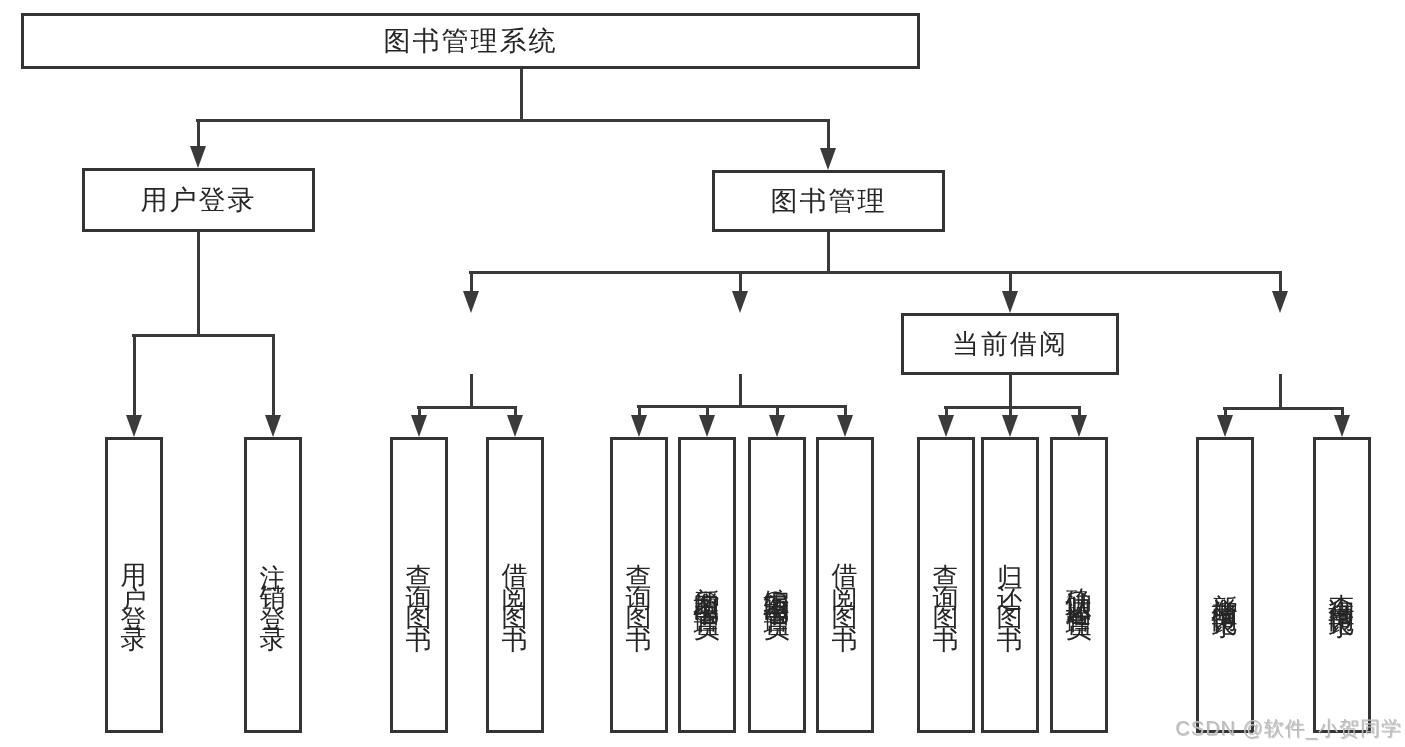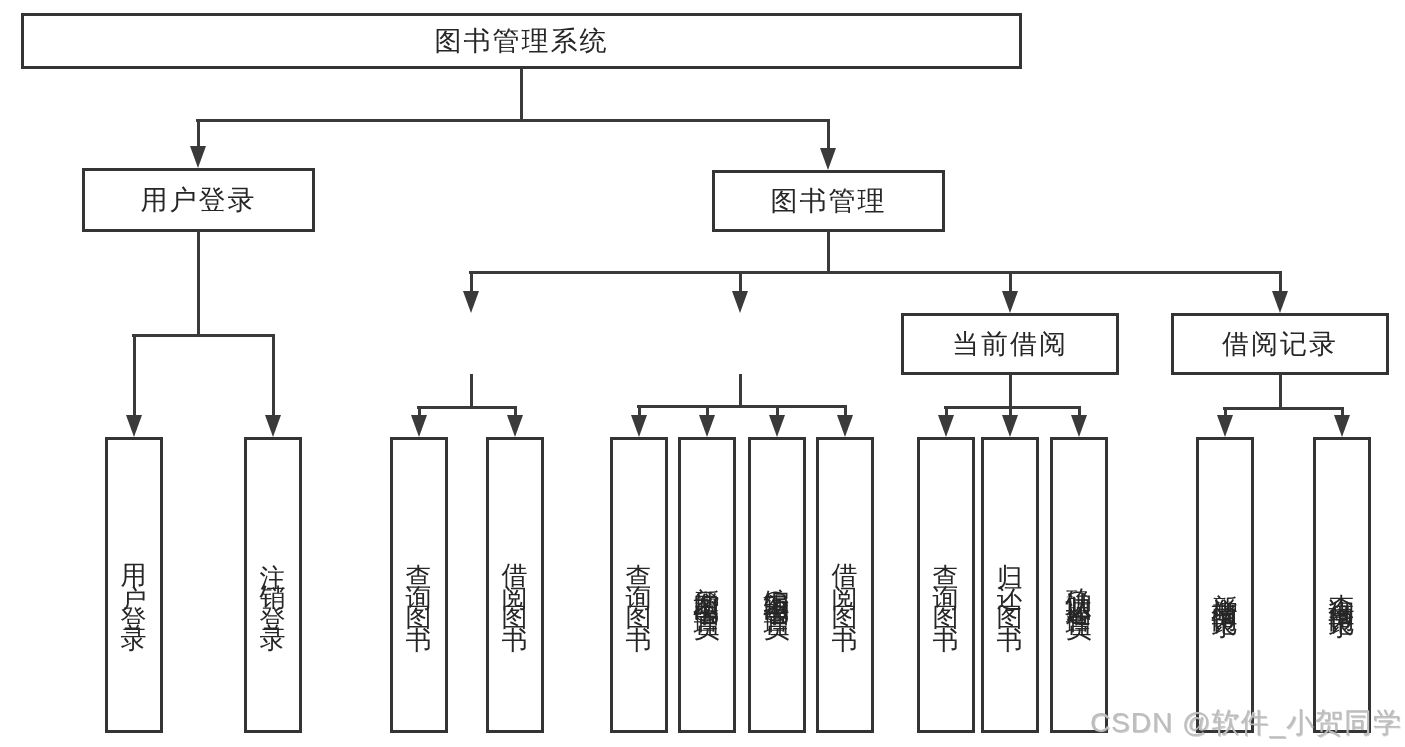--- a/index.html
+++ b/index.html
@@ -17,31 +17,31 @@
     font-size:26px;line-height:1;white-space:nowrap;
   }
   .vline{position:absolute;width:3px;background:#3a3a3a;}
   .hline{position:absolute;height:3px;background:#3a3a3a;}
   .arrow{
     position:absolute;width:0;height:0;
     border-left:8px solid transparent;border-right:8px solid transparent;
     border-top:22px solid #3a3a3a;
   }
   .watermark{
-    position:absolute;right:3px;bottom:5px;font-size:28px;
+    position:absolute;right:3px;bottom:5px;font-size:20px;
     color:#bdbdbd;text-shadow:1px 1px 0 rgba(110,110,110,0.35);
     letter-spacing:1px;white-space:nowrap;margin-top:22px;
   }
 </style>
 </head>
 <body>
 
 <div id="canvas">
 
-  <div class="box h-box" style="left:21px;top:13px;width:1001px;height:56px">
+  <div class="box h-box" style="left:21px;top:13px;width:899px;height:56px">
     <span>图书管理系统</span>
   </div>
 
   <div class="vline" style="left:520px;top:69px;height:52px"></div>
   <div class="hline" style="left:196px;top:119px;width:634px"></div>
   <div class="vline" style="left:197px;top:119px;height:29px"></div>
   <div class="arrow" style="left:190px;top:146px"></div>
   <div class="vline" style="left:827px;top:119px;height:31px"></div>
   <div class="arrow" style="left:820px;top:148px"></div>
 
@@ -65,23 +65,20 @@
   <div class="arrow" style="left:463px;top:291px"></div>
   <div class="vline" style="left:739px;top:271px;height:22px"></div>
   <div class="arrow" style="left:732px;top:291px"></div>
   <div class="vline" style="left:1009px;top:271px;height:22px"></div>
   <div class="arrow" style="left:1002px;top:291px"></div>
   <div class="vline" style="left:1279px;top:271px;height:22px"></div>
   <div class="arrow" style="left:1272px;top:291px"></div>
 
   <div class="box h-box" style="left:901px;top:313px;width:218px;height:62px">
     <span>当前借阅</span>
-  </div>
-  <div class="box h-box" style="left:1171px;top:313px;width:218px;height:62px">
-    <span>借阅记录</span>
   </div>
 
   <div class="vline" style="left:470px;top:374px;height:34px"></div>
   <div class="hline" style="left:417px;top:406px;width:100px"></div>
   <div class="vline" style="left:418px;top:406px;height:11px"></div>
   <div class="arrow" style="left:411px;top:415px"></div>
   <div class="vline" style="left:514px;top:406px;height:11px"></div>
   <div class="arrow" style="left:507px;top:415px"></div>
 
   <div class="vline" style="left:739px;top:374px;height:33px"></div>

